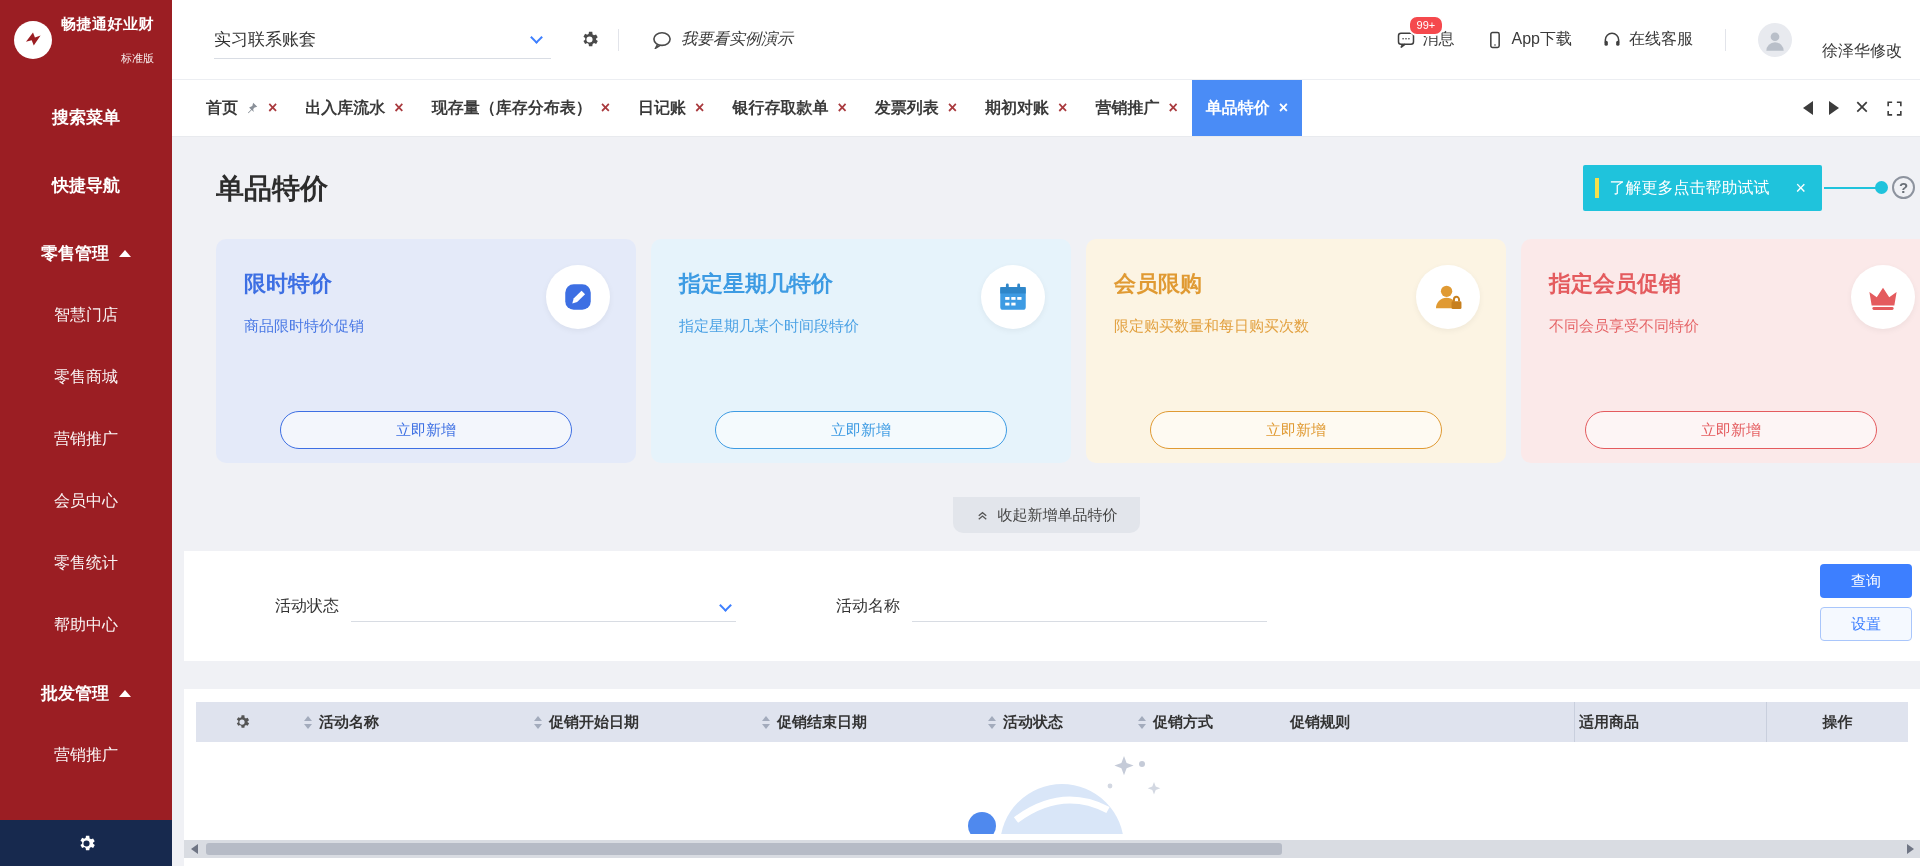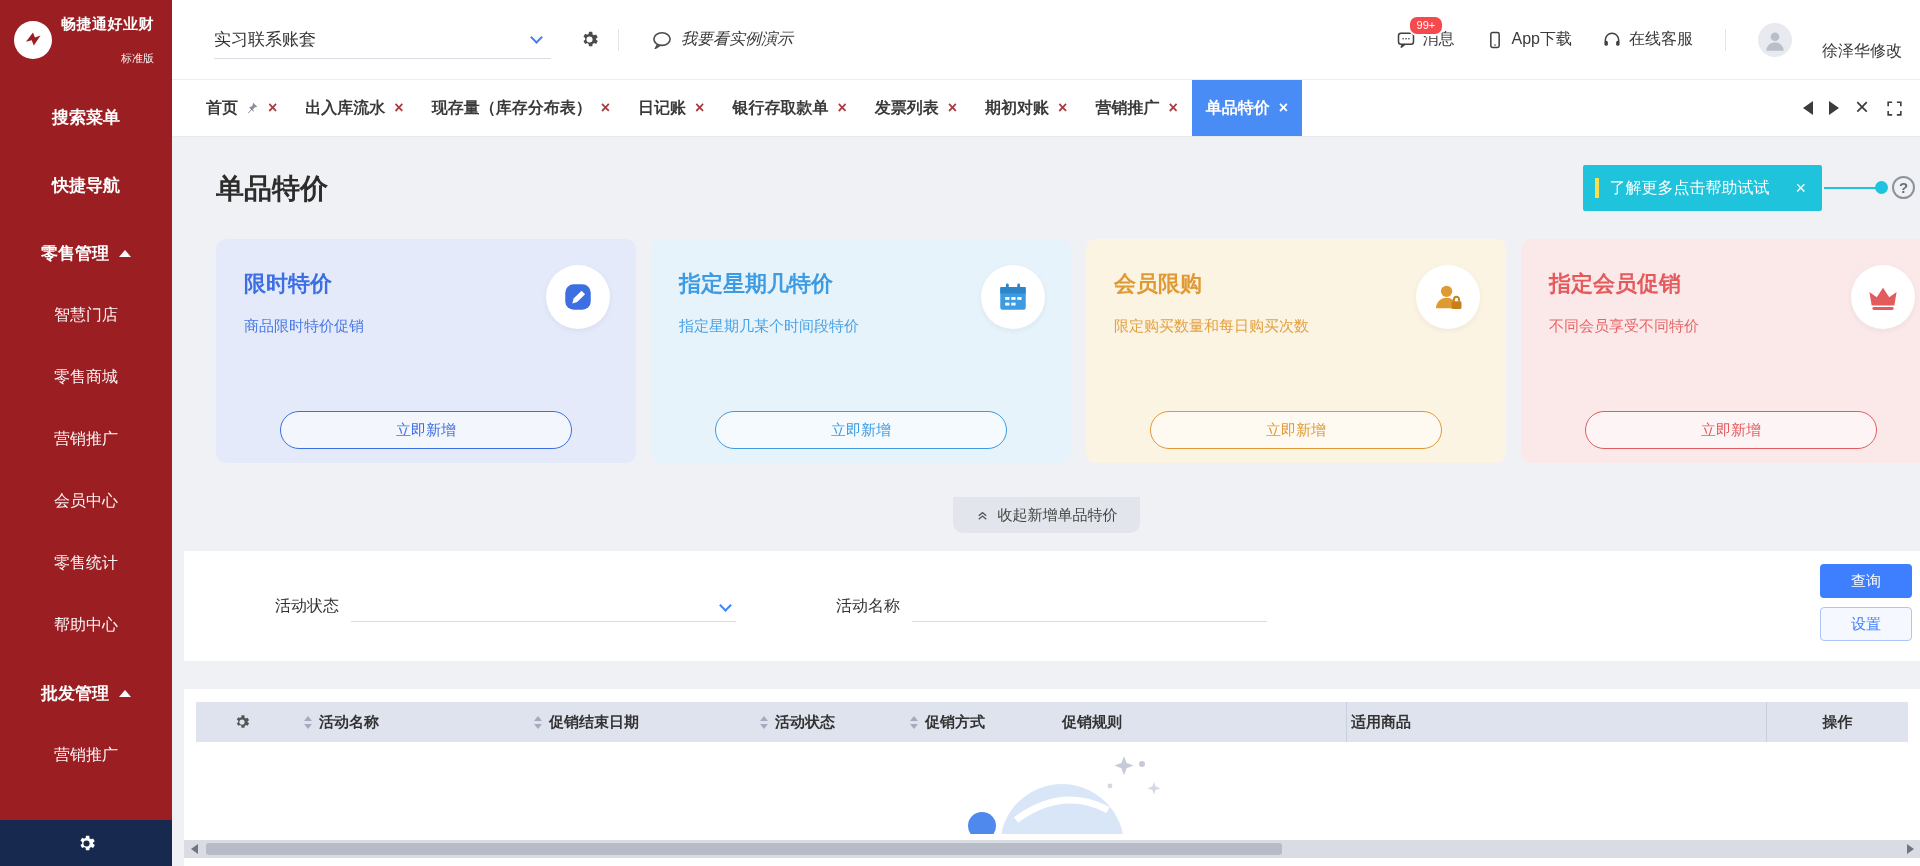--- a/index.html
+++ b/index.html
@@ -417,20 +417,27 @@
                 <path d="M12 15.5A3.5 3.5 0 1 1 12 8.5a3.5 3.5 0 0 1 0 7zm7.4-2.6c.1-.3.1-.6.1-.9s0-.6-.1-.9l2-1.6-1.9-3.3-2.4 1a7 7 0 0 0-1.6-.9L15.2 3h-3.8l-.4 2.6a7 7 0 0 0-1.6.9l-2.4-1L5.1 8.8l2 1.6c-.1.3-.1.6-.1.9s0 .6.1.9l-2 1.6 1.9 3.3 2.4-1c.5.4 1 .7 1.6.9l.4 2.6h3.8l.4-2.6a7 7 0 0 0 1.6-.9l2.4 1 1.9-3.3-2-1.6z"></path>
               </svg>
           </div>
           <div class="th th-name">
             <span class="sort">
                 <i class="up"></i>
                 <i class="dn"></i>
               </span>
             <span>活动名称</span>
           </div>
+          <div class="th th-start">
+            <span class="sort">
+                <i class="up"></i>
+                <i class="dn"></i>
+              </span>
+            <span>促销开始日期</span>
+          </div>
           <div class="th th-end">
             <span class="sort">
                 <i class="up"></i>
                 <i class="dn"></i>
               </span>
             <span>促销结束日期</span>
           </div>
           <div class="th th-status">
             <span class="sort">
                 <i class="up"></i>

